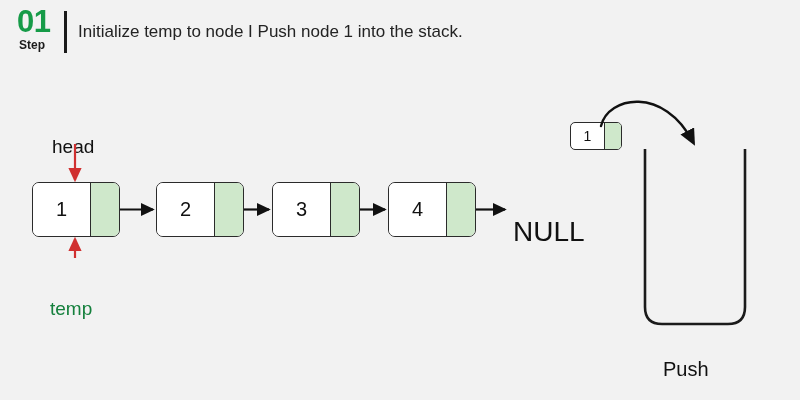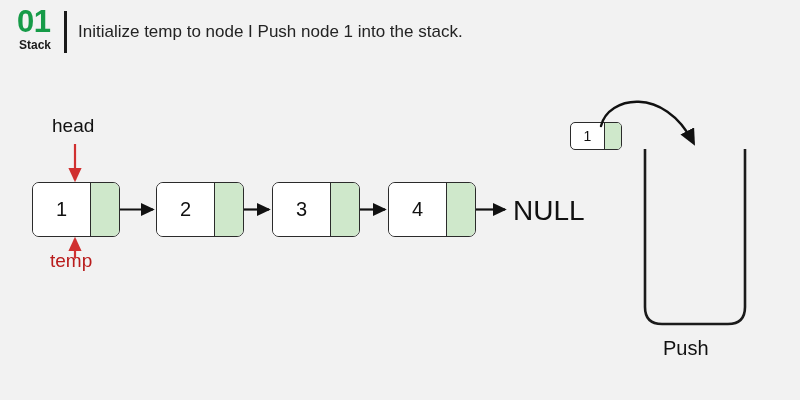--- a/index.html
+++ b/index.html
@@ -107,30 +107,31 @@
     flex: 0 0 16px;
     background: #cfe8cb;
     border-left: 1.4px solid #2b2b2b;
   }
 
   
   .lbl {
     position: absolute;
     line-height: 1;
     white-space: nowrap;
+    margin-top: 21px;
   }
   .lbl-head {
     left: 52px; top: 116px;
     font-size: 19px;
     color: #111111;
   }
   .lbl-temp {
-    left: 50px; top: 251px;
+    left: 50px; top: 278px;
     font-size: 19px;
-    color: #b91c1c;
+    color: #15803d;
   }
   .lbl-null {
     left: 513px; top: 197px;
     font-size: 28px;
     color: #111111;
   }
   .lbl-stack {
     left: 663px; top: 338px;
     font-size: 20px;
     color: #111111;
@@ -143,21 +144,21 @@
     pointer-events: none;
   }
 </style>
 </head>
 <body>
 
 <div id="canvas">
 
   <div class="header">
     <div class="step-num">01</div>
-    <div class="step-word">Stack</div>
+    <div class="step-word">Step</div>
     <div class="divider"></div>
     <div class="title">Initialize temp to node I Push node 1 into the stack.</div>
   </div>
 
   <div class="node" style="left:32px;  top:182px; width:88px;">
     <div class="data">1</div>
     <div class="ptr"></div>
   </div>
 
   <div class="node" style="left:156px; top:182px; width:88px;">

